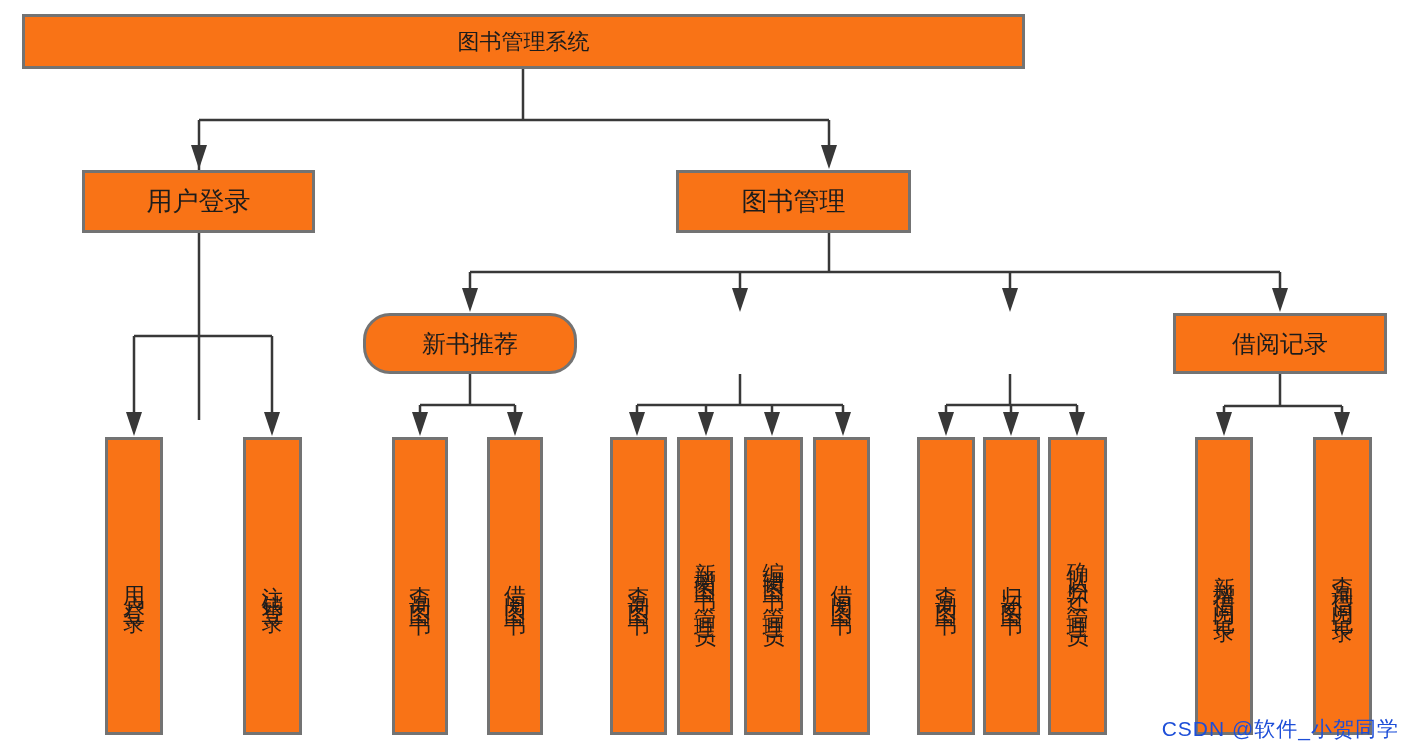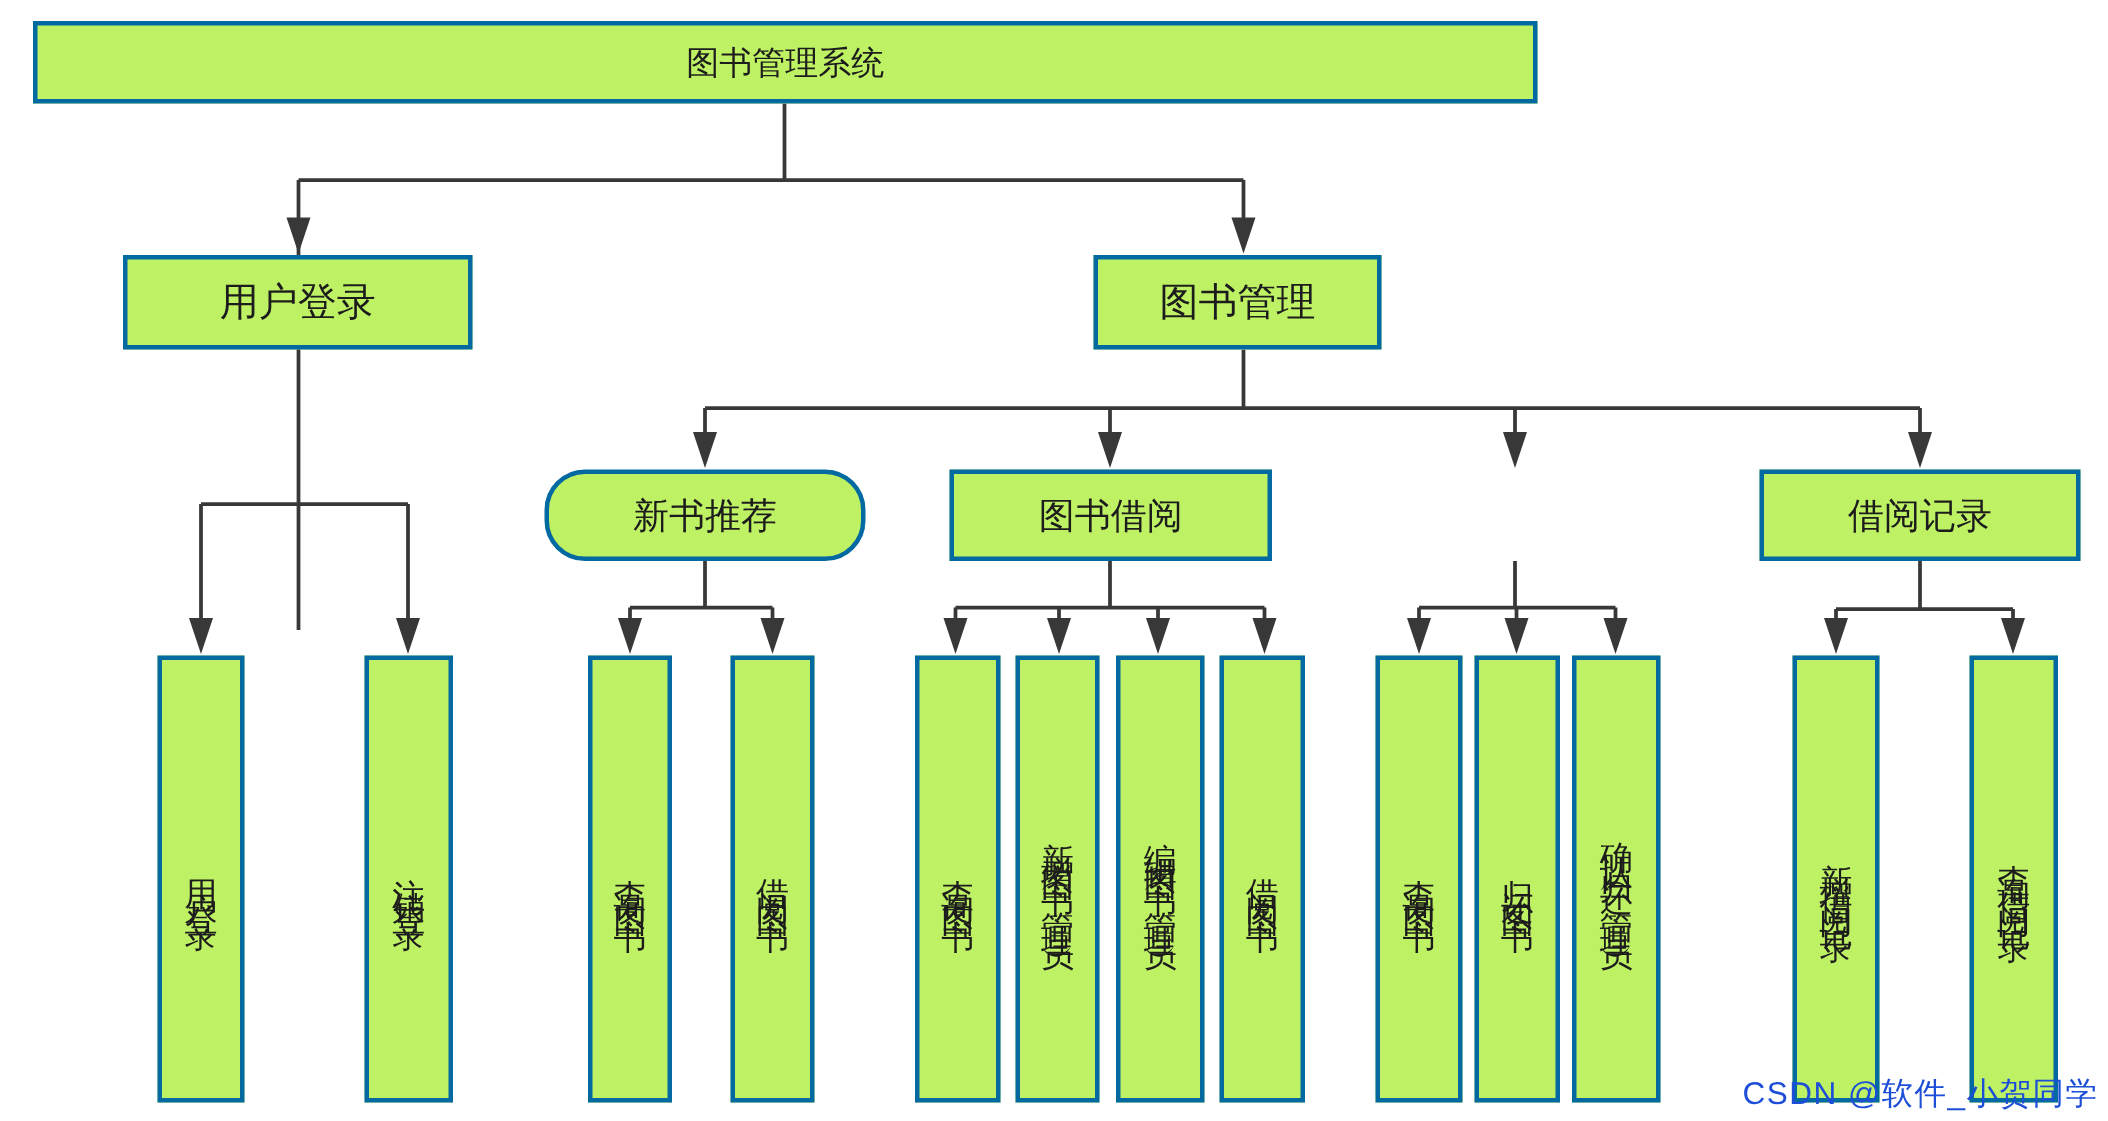--- a/index.html
+++ b/index.html
@@ -19,32 +19,32 @@
   #connectors {
     position: absolute;
     left: 0;
     top: 0;
     width: 1405px;
     height: 747px;
   }
   .node {
     position: absolute;
     box-sizing: border-box;
-    background: #bef264;
-    border: 3px solid #0369a1;
+    background: #f97316;
+    border: 3px solid #737373;
     display: flex;
     align-items: center;
     justify-content: center;
     text-align: center;
     white-space: nowrap;
   }
   .n-root  { left: 22px;  top: 14px;  width: 1003px; height: 55px; font-size: 22px; }
   .n-l2    { top: 170px; height: 63px; font-size: 26px; }
   .n-login { left: 82px;  width: 233px; }
-  .n-mgmt  { left: 729px; width: 192px; }
+  .n-mgmt  { left: 676px; width: 235px; }
   .n-l3    { top: 313px; height: 61px; width: 215px; font-size: 24px; }
   .n-l3-1  { left: 363px; width: 214px; border-radius: 27px; }
   .n-l3-2  { left: 633px; }
   .n-l3-3  { left: 903px; }
   .n-l3-4  { left: 1173px; width: 214px; }
   .leaf {
     top: 437px;
     height: 298px;
     width: 58px;
     font-size: 22px;
@@ -114,21 +114,20 @@
       M1216 412 H1232 L1224 436 Z
       M1334 412 H1350 L1342 436 Z"></path>
   </svg>
 
   <div class="node n-root">图书管理系统</div>
 
   <div class="node n-l2 n-login">用户登录</div>
   <div class="node n-l2 n-mgmt">图书管理</div>
 
   <div class="node n-l3 n-l3-1">新书推荐</div>
-  <div class="node n-l3 n-l3-2">图书借阅</div>
   <div class="node n-l3 n-l3-4">借阅记录</div>
 
   <div class="node leaf lf-1">用户登录</div>
   <div class="node leaf lf-2">注销登录</div>
 
   <div class="node leaf lf-3">查询图书</div>
   <div class="node leaf lf-4">借阅图书</div>
 
   <div class="node leaf lf-5">查询图书</div>
   <div class="node leaf lf-6">新增图书（管理员）</div>

